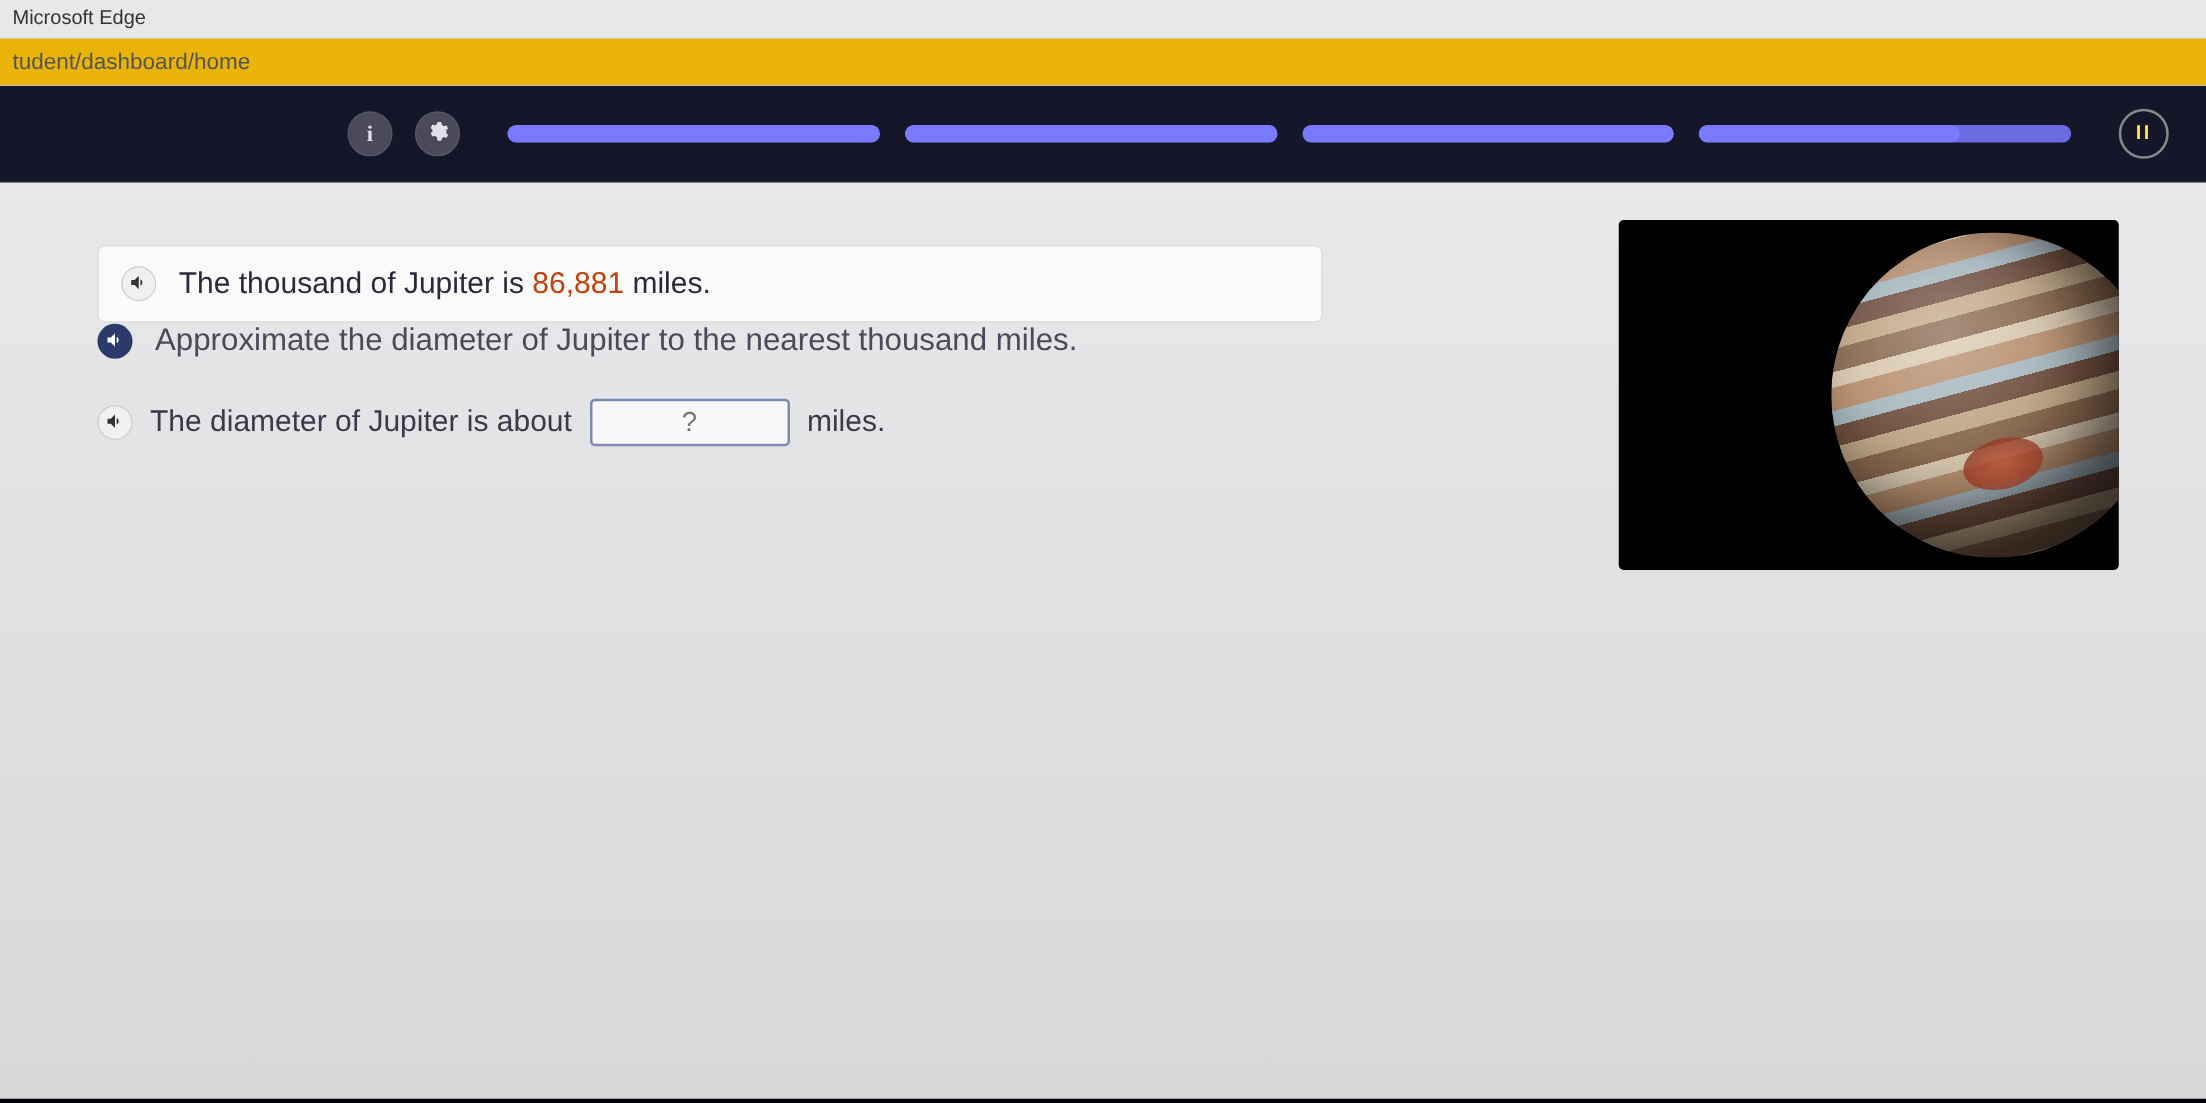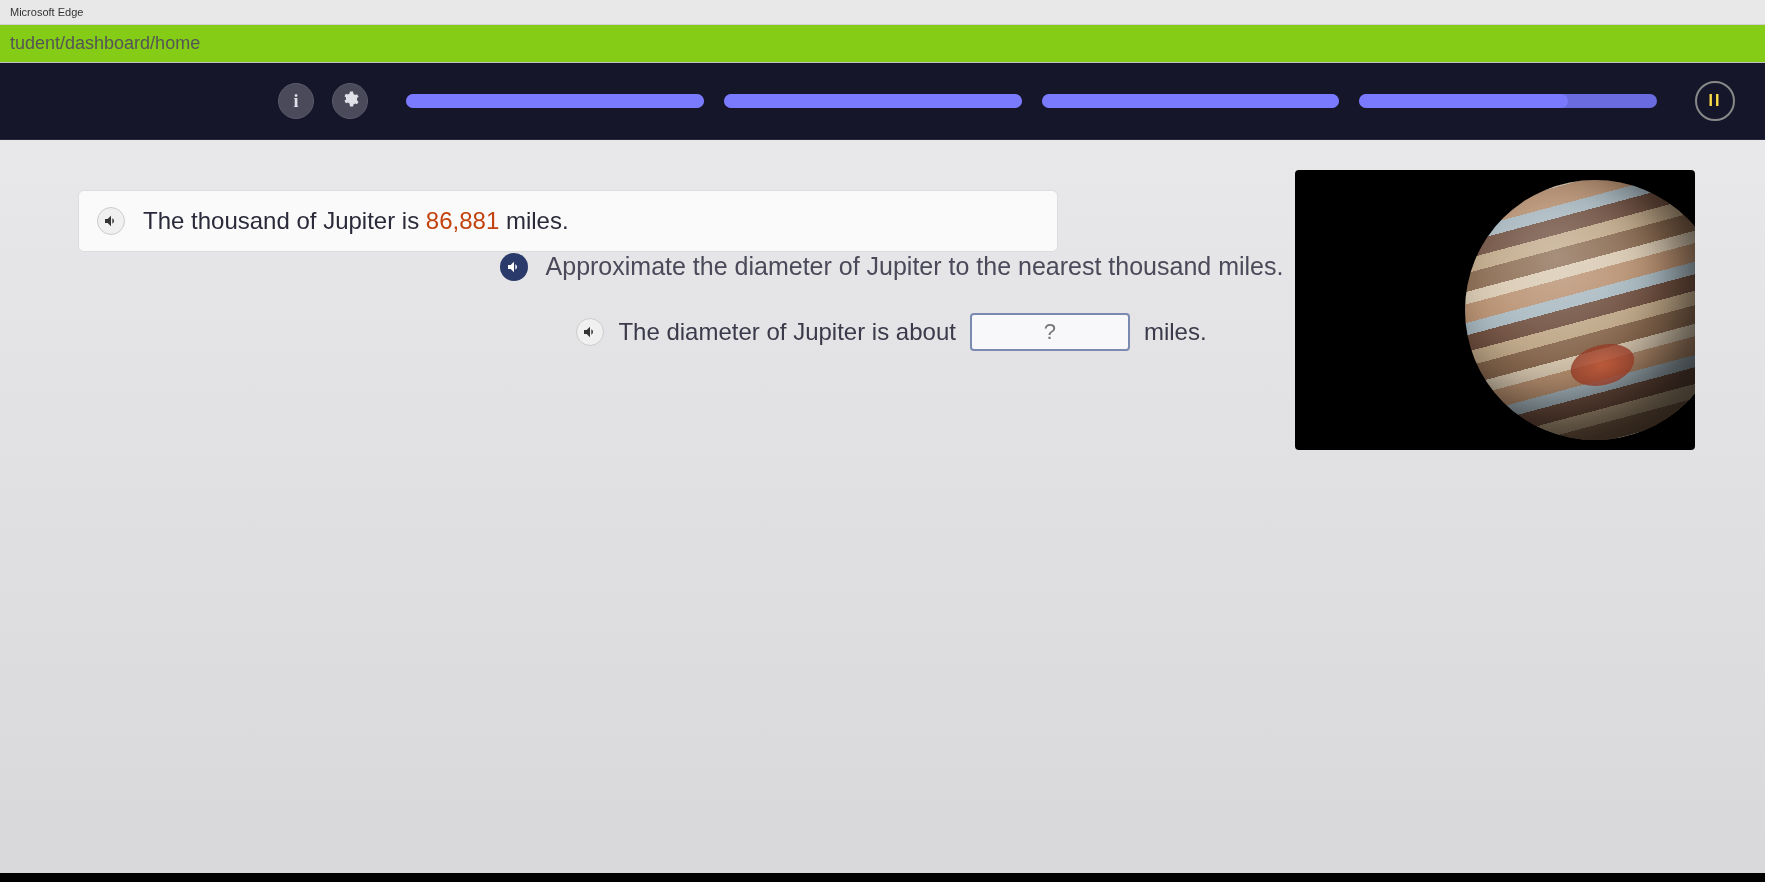--- a/index.html
+++ b/index.html
@@ -9,29 +9,29 @@
       width: 1765px;
       height: 882px;
       overflow: hidden;
     }
     .browser-chrome {
       background: #e8e8e8;
       border-bottom: 1px solid #c0c0c0;
     }
     .title-bar {
       padding: 6px 10px;
-      font-size: 11px;
+      font-size: 16px;
       color: #333;
       border-bottom: 1px solid #d0d0d0;
     }
     .url-bar {
       padding: 8px 10px;
       font-size: 18px;
       color: #555;
-      background: #84cc16;
+      background: #eab308;
     }
     .app-area {
       background: #0a0a1a;
       height: calc(882px - 77px);
       position: relative;
     }
     .top-bar {
       background: #16162a;
       padding: 18px 30px;
       display: flex;
@@ -94,21 +94,20 @@
       margin: 0;
       height: calc(100% - 72px);
       padding: 50px 60px;
       position: relative;
     }
     .q-row {
       display: flex;
       align-items: center;
       gap: 18px;
       margin-bottom: 32px;
-      justify-content: center;
     }
     .fact-box {
       background: #fafafa;
       border: 1px solid #dcdcdc;
       border-radius: 6px;
       padding: 16px 30px 16px 18px;
       display: flex;
       align-items: center;
       gap: 18px;
       font-size: 24px;

